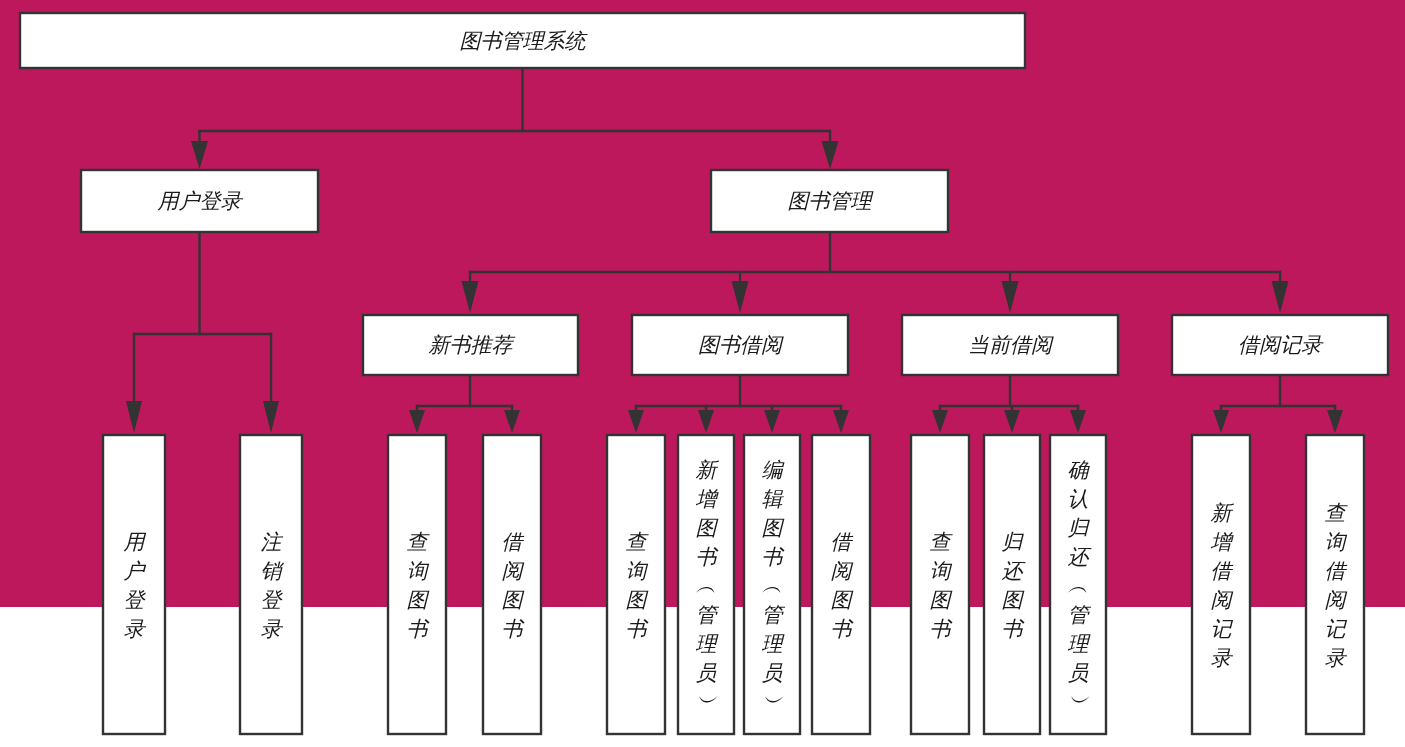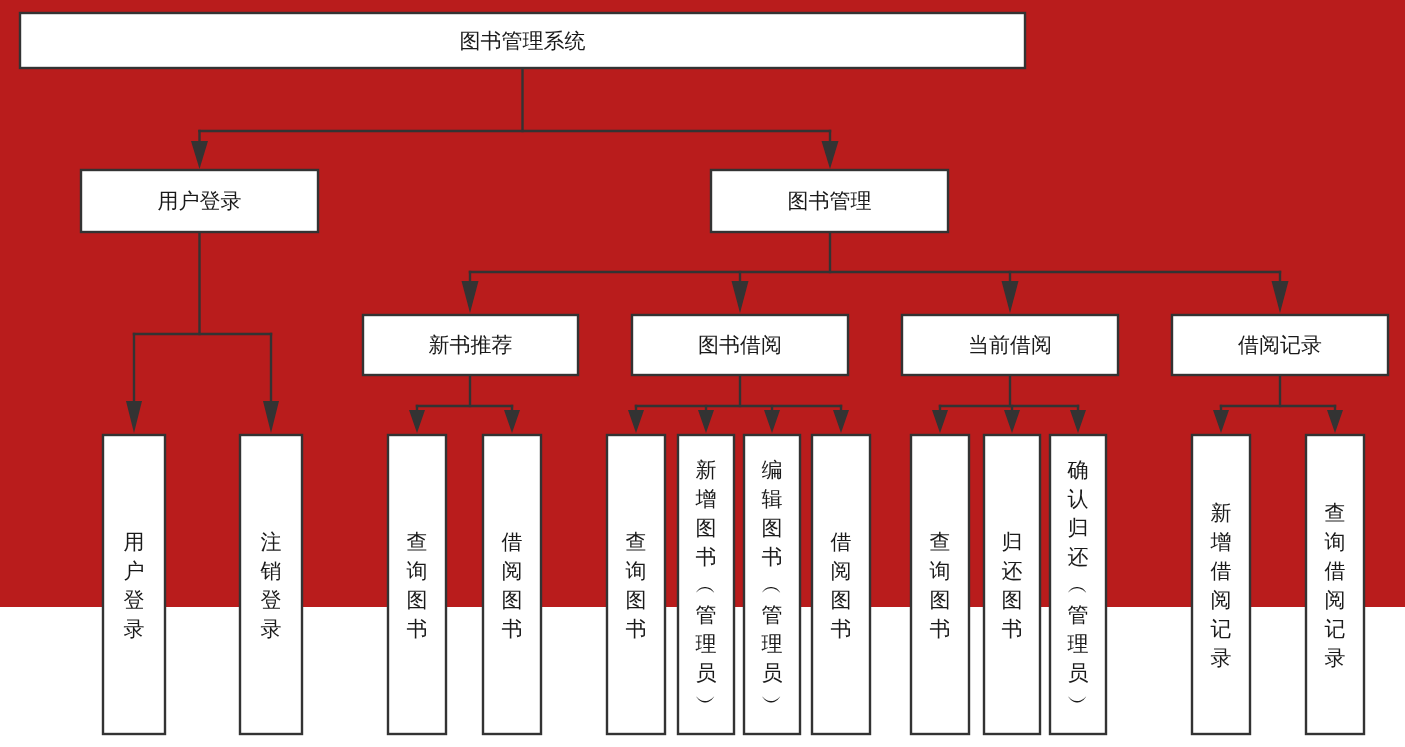--- a/index.html
+++ b/index.html
@@ -10,21 +10,22 @@
   body {
     width: 1405px;
     height: 747px;
     font-family: "Liberation Sans", "DejaVu Sans", sans-serif;
     overflow: hidden;
   }
   #diagram-root {
     position: relative;
     width: 1405px;
     height: 607px;
-    background: #b91c1c;
+    background: #be185d;
+    font-style: italic;
   }
   svg#flowchart {
     position: absolute;
     top: 0;
     left: 0;
     width: 1405px;
     height: 747px;
     display: block;
   }
   .node-box {

